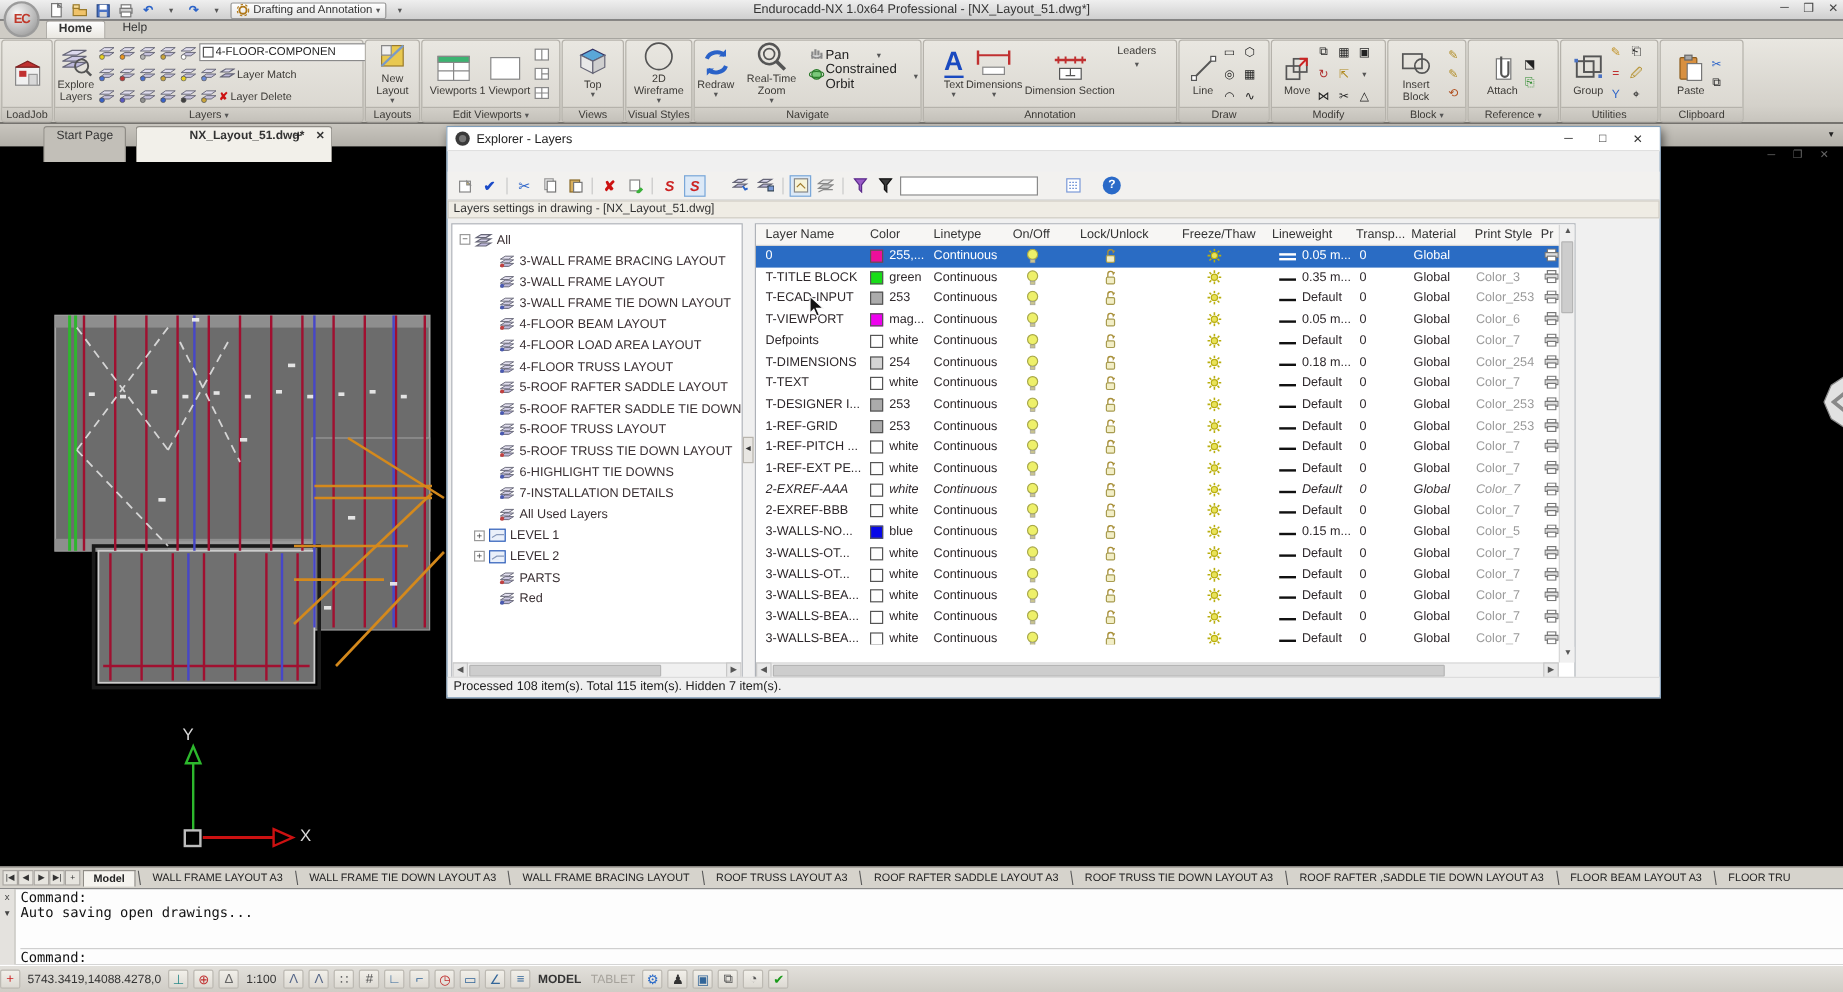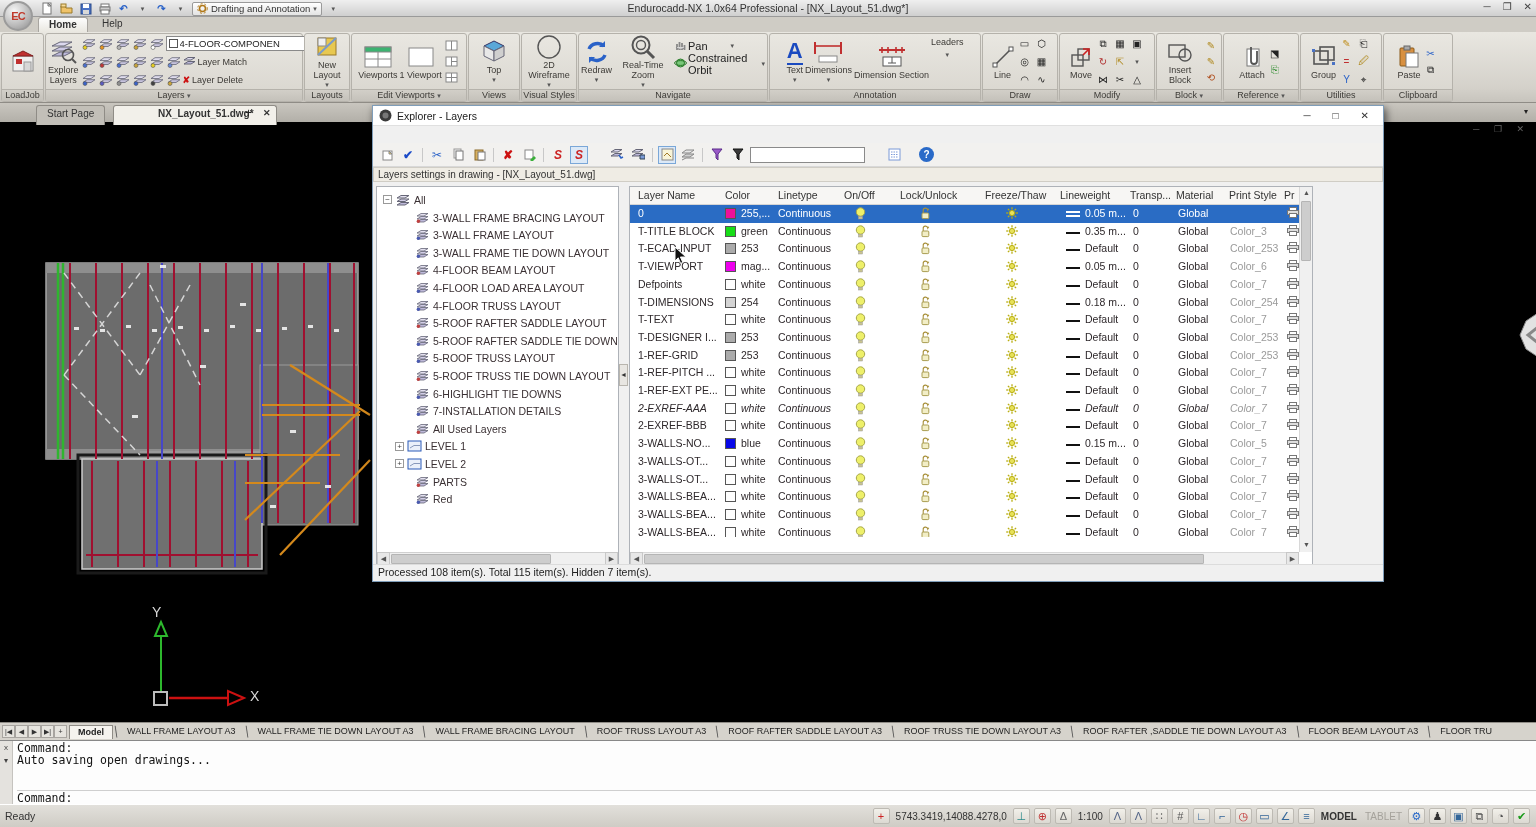--- a/index.html
+++ b/index.html
@@ -48,21 +48,21 @@
   .tool-grid { display:flex; flex-direction:column; gap:1px; }
   .tool-row { display:flex; align-items:center; gap:1px; height:17px; }
   .layer-combo { width:150px; height:15px; background:#fff; border:1px solid #8a8a8a; display:flex;
     align-items:center; font-size:9.5px; padding:0 2px; gap:2px; }
   .layer-combo .cswatch { width:9px; height:9px; border:1px solid #555; background:#fff; }
   .txtbtn { font-size:9px; color:#3c3a36; white-space:nowrap; display:flex; align-items:center; gap:2px; }
 
   
   .doctabs { position:absolute; left:0; top:103px; width:1536px; height:19px;
     background:linear-gradient(#c9c6bf,#b2afa8); z-index:5; }
-  .dtab { position:absolute; top:2px; height:20px; padding:2px 10px; font-size:10px; color:#333;
+  .dtab { position:absolute; top:2px; height:30px; padding:2px 10px; font-size:10px; color:#333;
     border:1px solid #8f8c86; border-bottom:none; border-radius:3px 3px 0 0; background:#c2bfb8; }
   .dtab.active { background:#f2f0ea; font-weight:bold;padding-left:44px; }
   .doctabs .right-dd { position:absolute; right:8px; top:4px; font-size:8px; color:#222; }
 
   
   .canvas { position:absolute; left:0; top:122px; width:1536px; height:600px; background:#000; z-index:1; }
   .mdi-ctl { position:absolute; right:6px; top:2px; color:#666; font-size:9px; letter-spacing:6px; }
   .ucs-label { position:absolute; color:#d8d8d8; font-size:14px; font-family:"Liberation Sans",sans-serif; }
 
   
@@ -1919,21 +1919,20 @@
       <span>x</span>
       <span>▾</span>
     </div>
     <div class="cmd-body">
       <div class="cmd-hist" id="cmd-hist"><div>Command:</div><div>Auto saving open drawings...</div></div>
       <div class="cmd-prompt"><span>Command:</span></div>
     </div>
   </div>
 
   <div class="statusbar">
-    <span class="sb-ready">Ready</span>
     <span class="sb-right" id="sb-right">
         <span class="sb-ic" style="color:#cc2222;">+</span>
         <span class="sb-txt" style="font-weight:normal;">5743.3419,14088.4278,0</span>
         <span class="sb-ic" style="color:#2a8a8a;">⊥</span>
         <span class="sb-ic" style="color:#c03030;">⊕</span>
         <span class="sb-ic" style="color:#666666;">Δ</span>
         <span class="sb-txt" style="font-weight:normal;">1:100</span>
         <span class="sb-ic" style="color:#556688;">Λ</span>
         <span class="sb-ic" style="color:#556688;">Λ</span>
         <span class="sb-ic" style="color:#666666;">∷</span>

